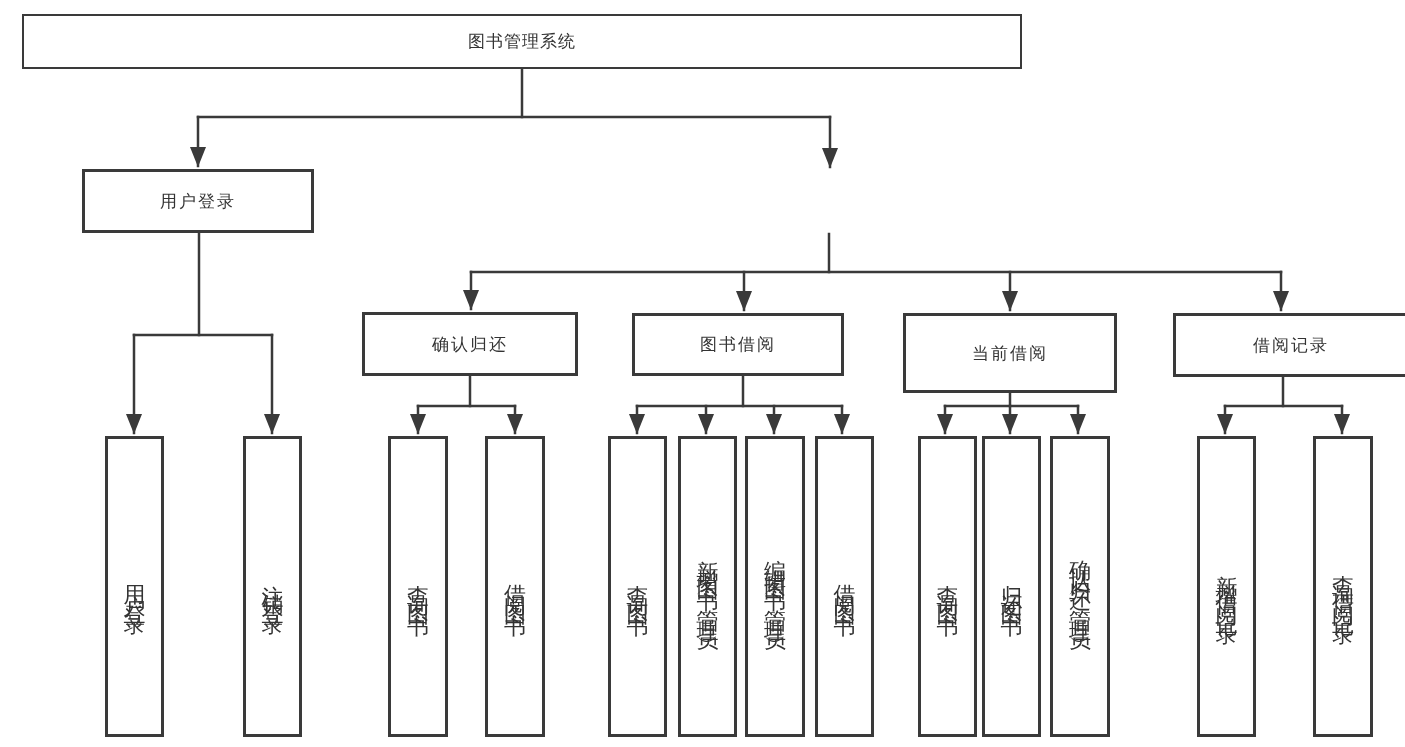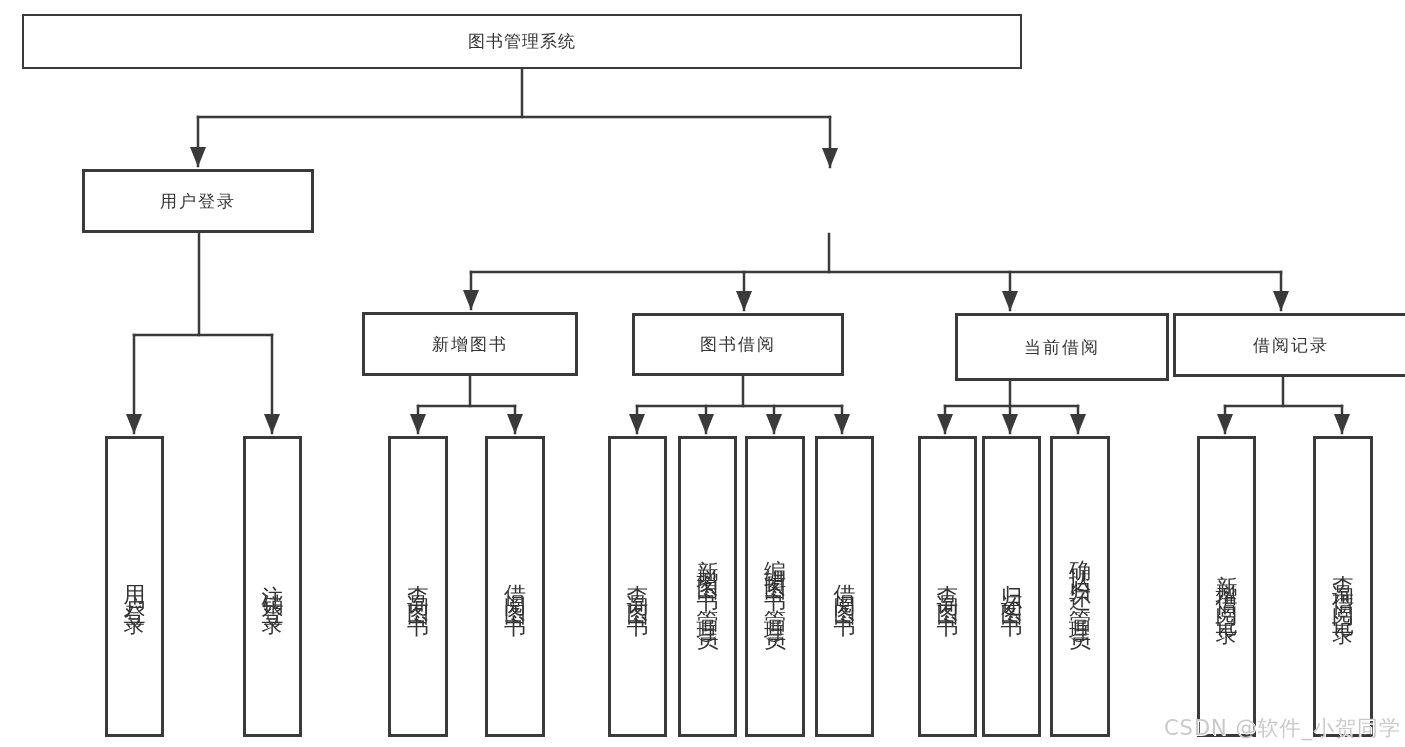--- a/index.html
+++ b/index.html
@@ -98,26 +98,26 @@
 
   <div class="box top" style="left:22px;top:14px;width:1000px;height:55px">
     <span class="label">图书管理系统</span>
   </div>
 
   <div class="box mid" style="left:82px;top:169px;width:232px;height:64px">
     <span class="label">用户登录</span>
   </div>
 
   <div class="box mid" style="left:362px;top:312px;width:216px;height:64px">
-    <span class="label">新增图书</span>
+    <span class="label">确认归还</span>
   </div>
   <div class="box mid" style="left:632px;top:313px;width:212px;height:63px">
     <span class="label">图书借阅</span>
   </div>
-  <div class="box mid" style="left:955px;top:313px;width:214px;height:68px">
+  <div class="box mid" style="left:903px;top:313px;width:214px;height:80px">
     <span class="label">当前借阅</span>
   </div>
   <div class="box mid" style="left:1173px;top:313px;width:236px;height:64px">
     <span class="label">借阅记录</span>
   </div>
 
   <div class="box leaf" style="left:105px">
     <span class="vtext label">用户登录</span>
   </div>
   <div class="box leaf" style="left:243px">
@@ -150,15 +150,14 @@
   <div class="box leaf" style="left:1050px;width:60px">
     <span class="vtext label">确认归还（管理员）</span>
   </div>
   <div class="box leaf" style="left:1197px">
     <span class="vtext label">新增借阅记录</span>
   </div>
   <div class="box leaf" style="left:1313px;width:60px">
     <span class="vtext label">查询借阅记录</span>
   </div>
 
-  <div id="watermark">CSDN @软件_小贺同学</div>
 
 </div>
 
 </body></html>

